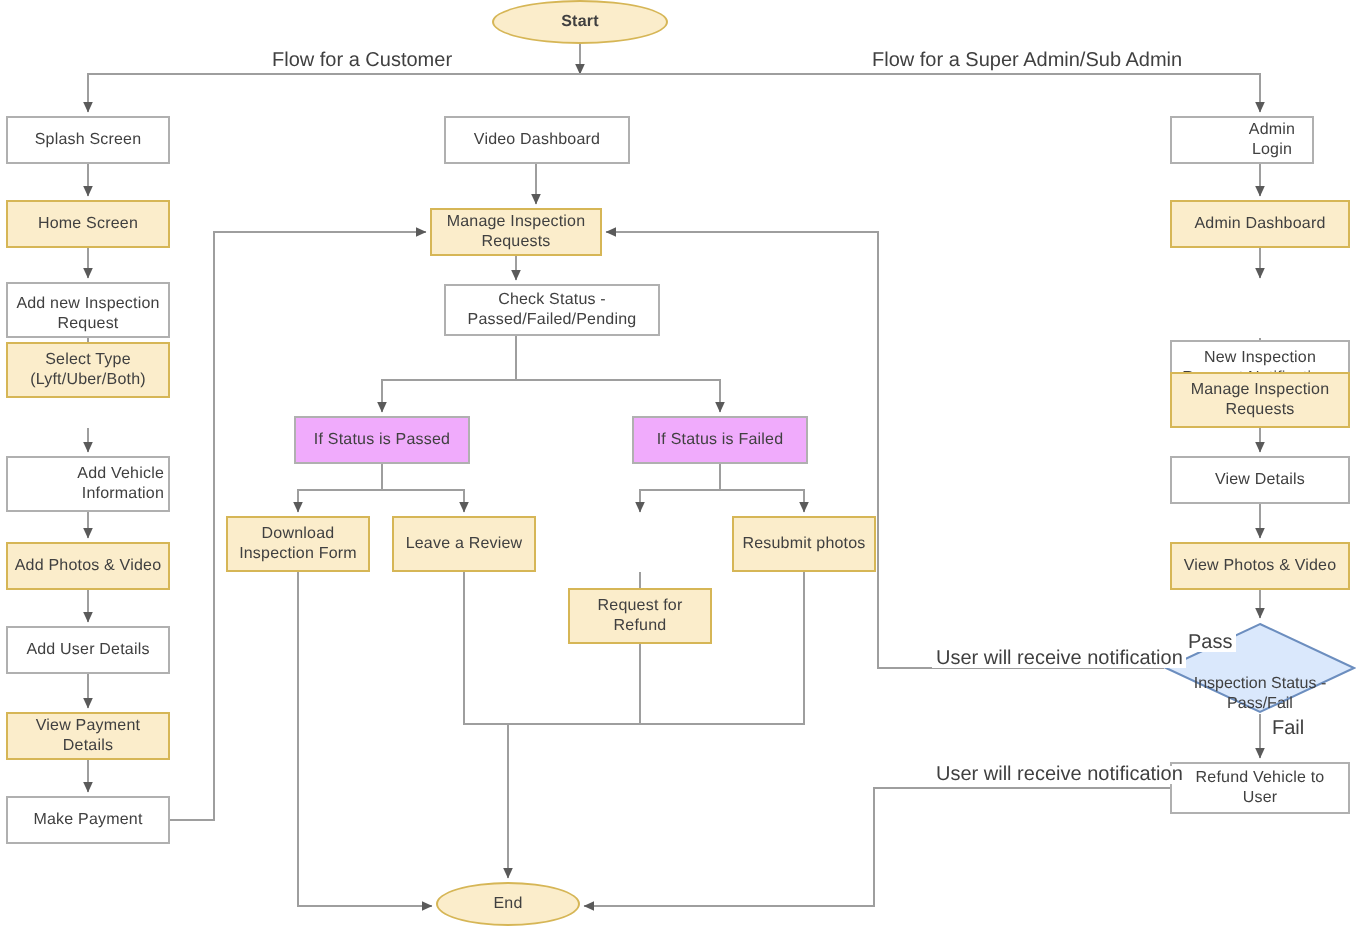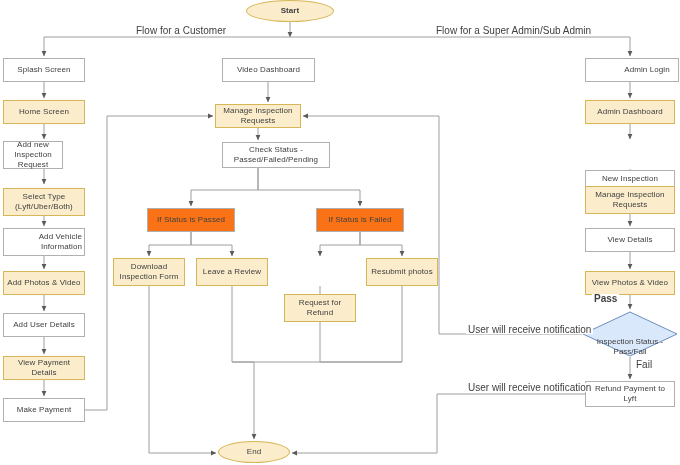--- a/index.html
+++ b/index.html
@@ -5,21 +5,21 @@
 <style>
   html,body{margin:0;padding:0;background:#ffffff;}
   body{font-family:"Liberation Sans", sans-serif;}
   #canvas{position:relative;width:680px;height:465px;background:#ffffff;overflow:hidden;}
   #edges{position:absolute;left:0;top:0;width:680px;height:465px;}
   .node{position:absolute;box-sizing:border-box;display:flex;align-items:center;
         justify-content:center;text-align:center;color:#404040;font-size:8px;
         line-height:10px;letter-spacing:.1px;padding:1px 2px;}
   .rect{border:1px solid #b0b0b0;background:#ffffff;}
   .rect.yellow{background:#fbedcb;border-color:#d6b656;}
-  .rect.grey{background:#f97316;border-color:#b0b0b0;}
+  .rect.grey{background:#f0abfc;border-color:#b0b0b0;}
   .ellipse{background:#fbedcb;border:1px solid #d6b656;border-radius:50%;}
   .diamond-wrap{position:absolute;}
   .diamond-label{position:absolute;left:0;top:0;width:100%;height:100%;
         display:flex;align-items:flex-end;justify-content:center;text-align:center;
         color:#404040;font-size:8px;line-height:10px;pointer-events:none;}
   .elabel{position:absolute;color:#404040;font-size:10px;line-height:9px;
         white-space:nowrap;background:#ffffff;padding:0 2px;}
 </style>
 </head>
 <body>
@@ -86,24 +86,24 @@
   <div id="node-layer">
       <div class="node ellipse" style="left: 246px; top: 0px; width: 88px; height: 22px; font-weight: bold;">
         <span>Start</span>
       </div>
       <div class="node rect " style="left: 3px; top: 58px; width: 82px; height: 24px;">
         <span>Splash Screen</span>
       </div>
       <div class="node rect yellow" style="left: 3px; top: 100px; width: 82px; height: 24px;">
         <span>Home Screen</span>
       </div>
-      <div class="node rect " style="left: 3px; top: 141px; width: 60px; height: 28px;">
+      <div class="node rect " style="left: 3px; top: 141px; width: 82px; height: 28px; align-items: flex-end;">
         <span>Add new Inspection Request</span>
       </div>
-      <div class="node rect yellow" style="left: 3px; top: 188px; width: 82px; height: 28px;">
+      <div class="node rect yellow" style="left: 3px; top: 171px; width: 82px; height: 28px;">
         <span>Select Type (Lyft/Uber/Both)</span>
       </div>
       <div class="node rect " style="left: 3px; top: 228px; width: 82px; height: 28px; text-align: right;">
         <span>Add Vehicle Information</span>
       </div>
       <div class="node rect yellow" style="left: 3px; top: 271px; width: 82px; height: 24px;">
         <span>Add Photos &amp; Video</span>
       </div>
       <div class="node rect " style="left: 3px; top: 313px; width: 82px; height: 24px;">
         <span>Add User Details</span>
@@ -134,56 +134,56 @@
       </div>
       <div class="node rect yellow" style="left: 196px; top: 258px; width: 72px; height: 28px;">
         <span>Leave a Review</span>
       </div>
       <div class="node rect yellow" style="left: 284px; top: 258px; width: 72px; height: 28px; margin-top: 36px;">
         <span>Request for Refund</span>
       </div>
       <div class="node rect yellow" style="left: 366px; top: 258px; width: 72px; height: 28px;">
         <span>Resubmit photos</span>
       </div>
-      <div class="node rect " style="left: 585px; top: 58px; width: 94px; height: 24px; padding-left: 32px;">
+      <div class="node rect " style="left: 585px; top: 58px; width: 72px; height: 24px; padding-left: 32px;">
         <span>Admin Login</span>
       </div>
       <div class="node rect yellow" style="left: 585px; top: 100px; width: 90px; height: 24px;">
         <span>Admin Dashboard</span>
       </div>
       <div class="node rect " style="left: 585px; top: 141px; width: 90px; height: 28px; margin-top: 29px;">
         <span>New Inspection Request Notifications</span>
       </div>
       <div class="node rect yellow" style="left: 585px; top: 186px; width: 90px; height: 28px;">
         <span>Manage Inspection Requests</span>
       </div>
       <div class="node rect " style="left: 585px; top: 228px; width: 90px; height: 24px;">
         <span>View Details</span>
       </div>
       <div class="node rect yellow" style="left: 585px; top: 271px; width: 90px; height: 24px;">
         <span>View Photos &amp; Video</span>
       </div>
       <div class="node rect " style="left: 585px; top: 381px; width: 90px; height: 26px;">
-        <span>Refund Payment to Lyft</span>
+        <span>Refund Vehicle to User</span>
       </div>
       <div class="node ellipse" style="left: 218px; top: 441px; width: 72px; height: 22px;">
         <span>End</span>
       </div>
     </div>
 
   <div class="diamond-wrap" id="diamond" style="left: 582px; top: 311px; width: 96px; height: 46px;">
     <svg width="100%" height="100%" viewBox="0 0 96 46" preserveAspectRatio="none">
       <polygon points="48,1 95,23 48,45 1,23" fill="#dae8fc" stroke="#6c8ebf" stroke-width="1"></polygon>
     </svg>
     <div class="diamond-label">
       <span>Inspection Status - Pass/Fail</span>
     </div>
   </div>
 
   <div id="label-layer">
       <div class="elabel" style="left: 134px; top: 26px;">Flow for a Customer</div>
       <div class="elabel" style="left: 434px; top: 26px;">Flow for a Super Admin/Sub Admin</div>
-      <div class="elabel" style="left: 592px; top: 294px; font-weight: bold;">Pass</div>
+      <div class="elabel" style="left: 592px; top: 317px;">Pass</div>
       <div class="elabel" style="left: 634px; top: 360px;">Fail</div>
       <div class="elabel" style="left: 466px; top: 325px;">User will receive notification</div>
       <div class="elabel" style="left: 466px; top: 383px;">User will receive notification</div>
     </div>
 </div>
 
 </body></html>

